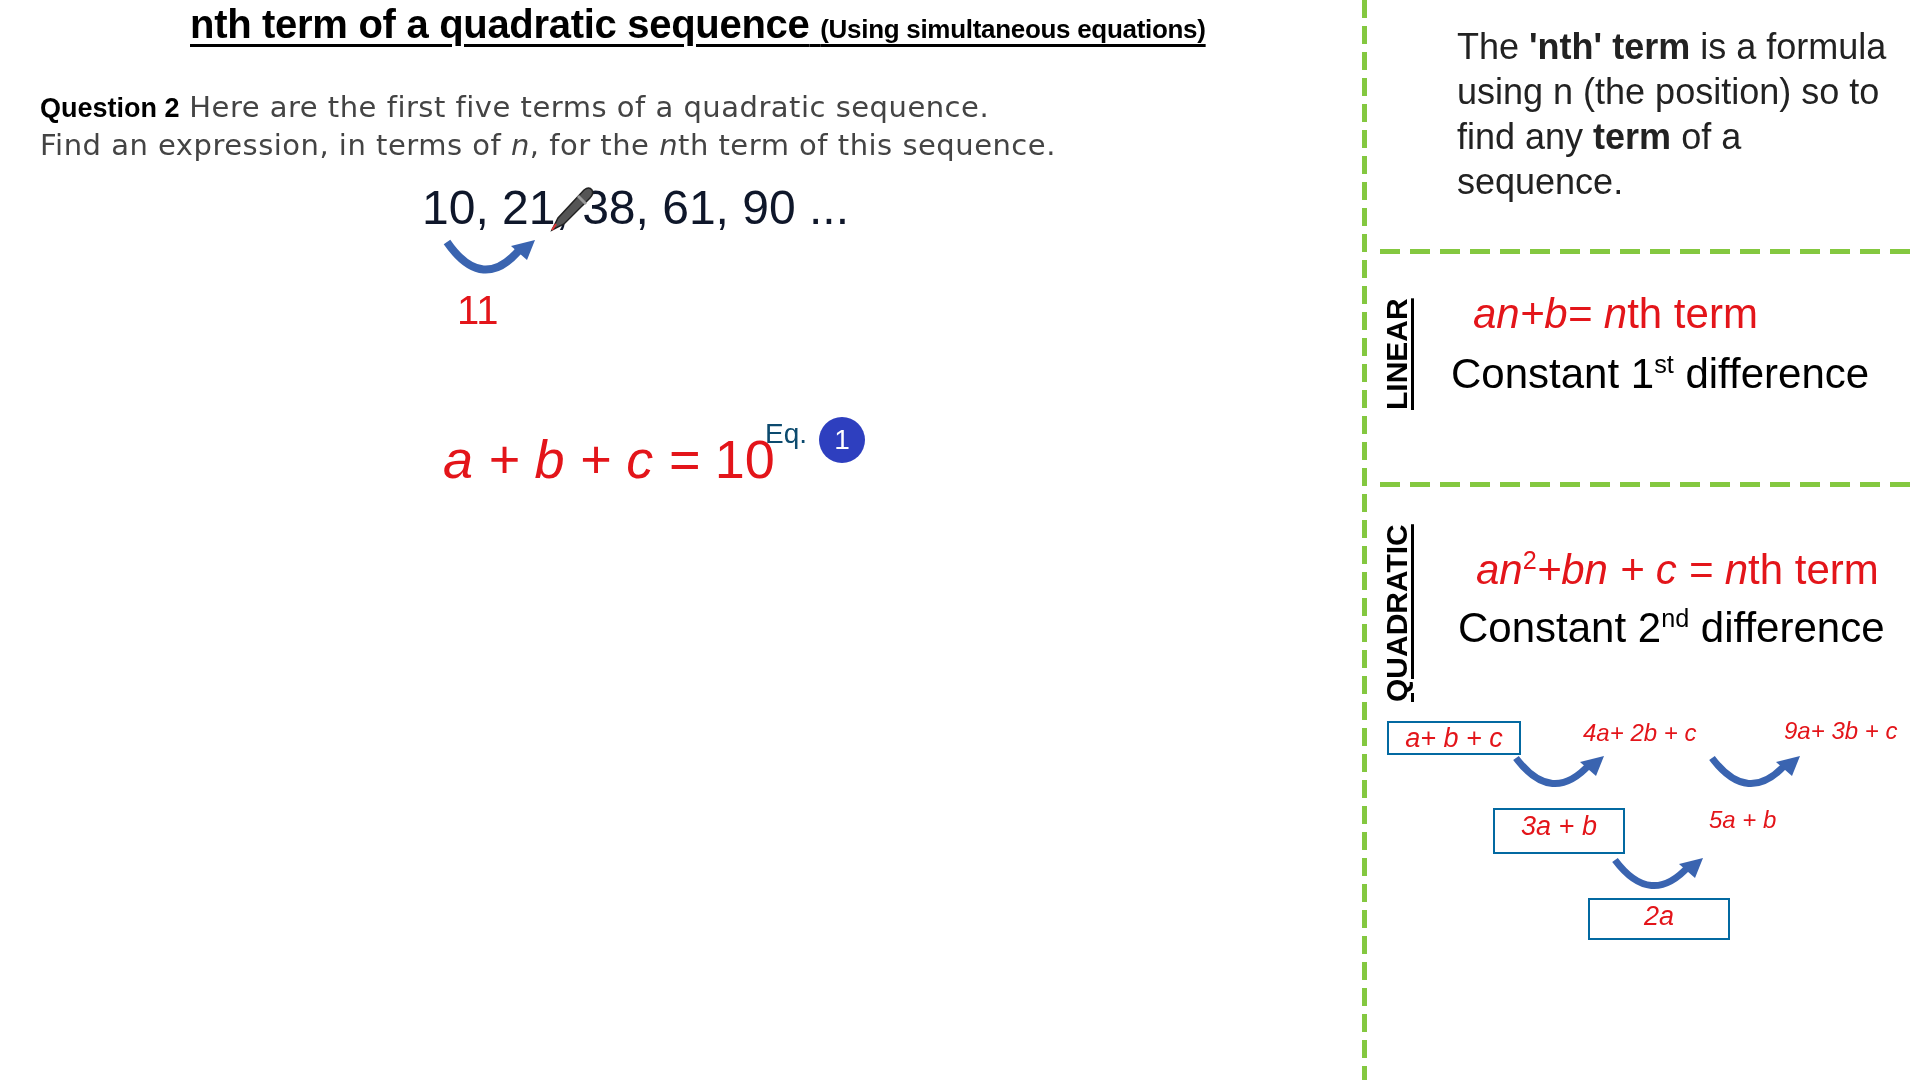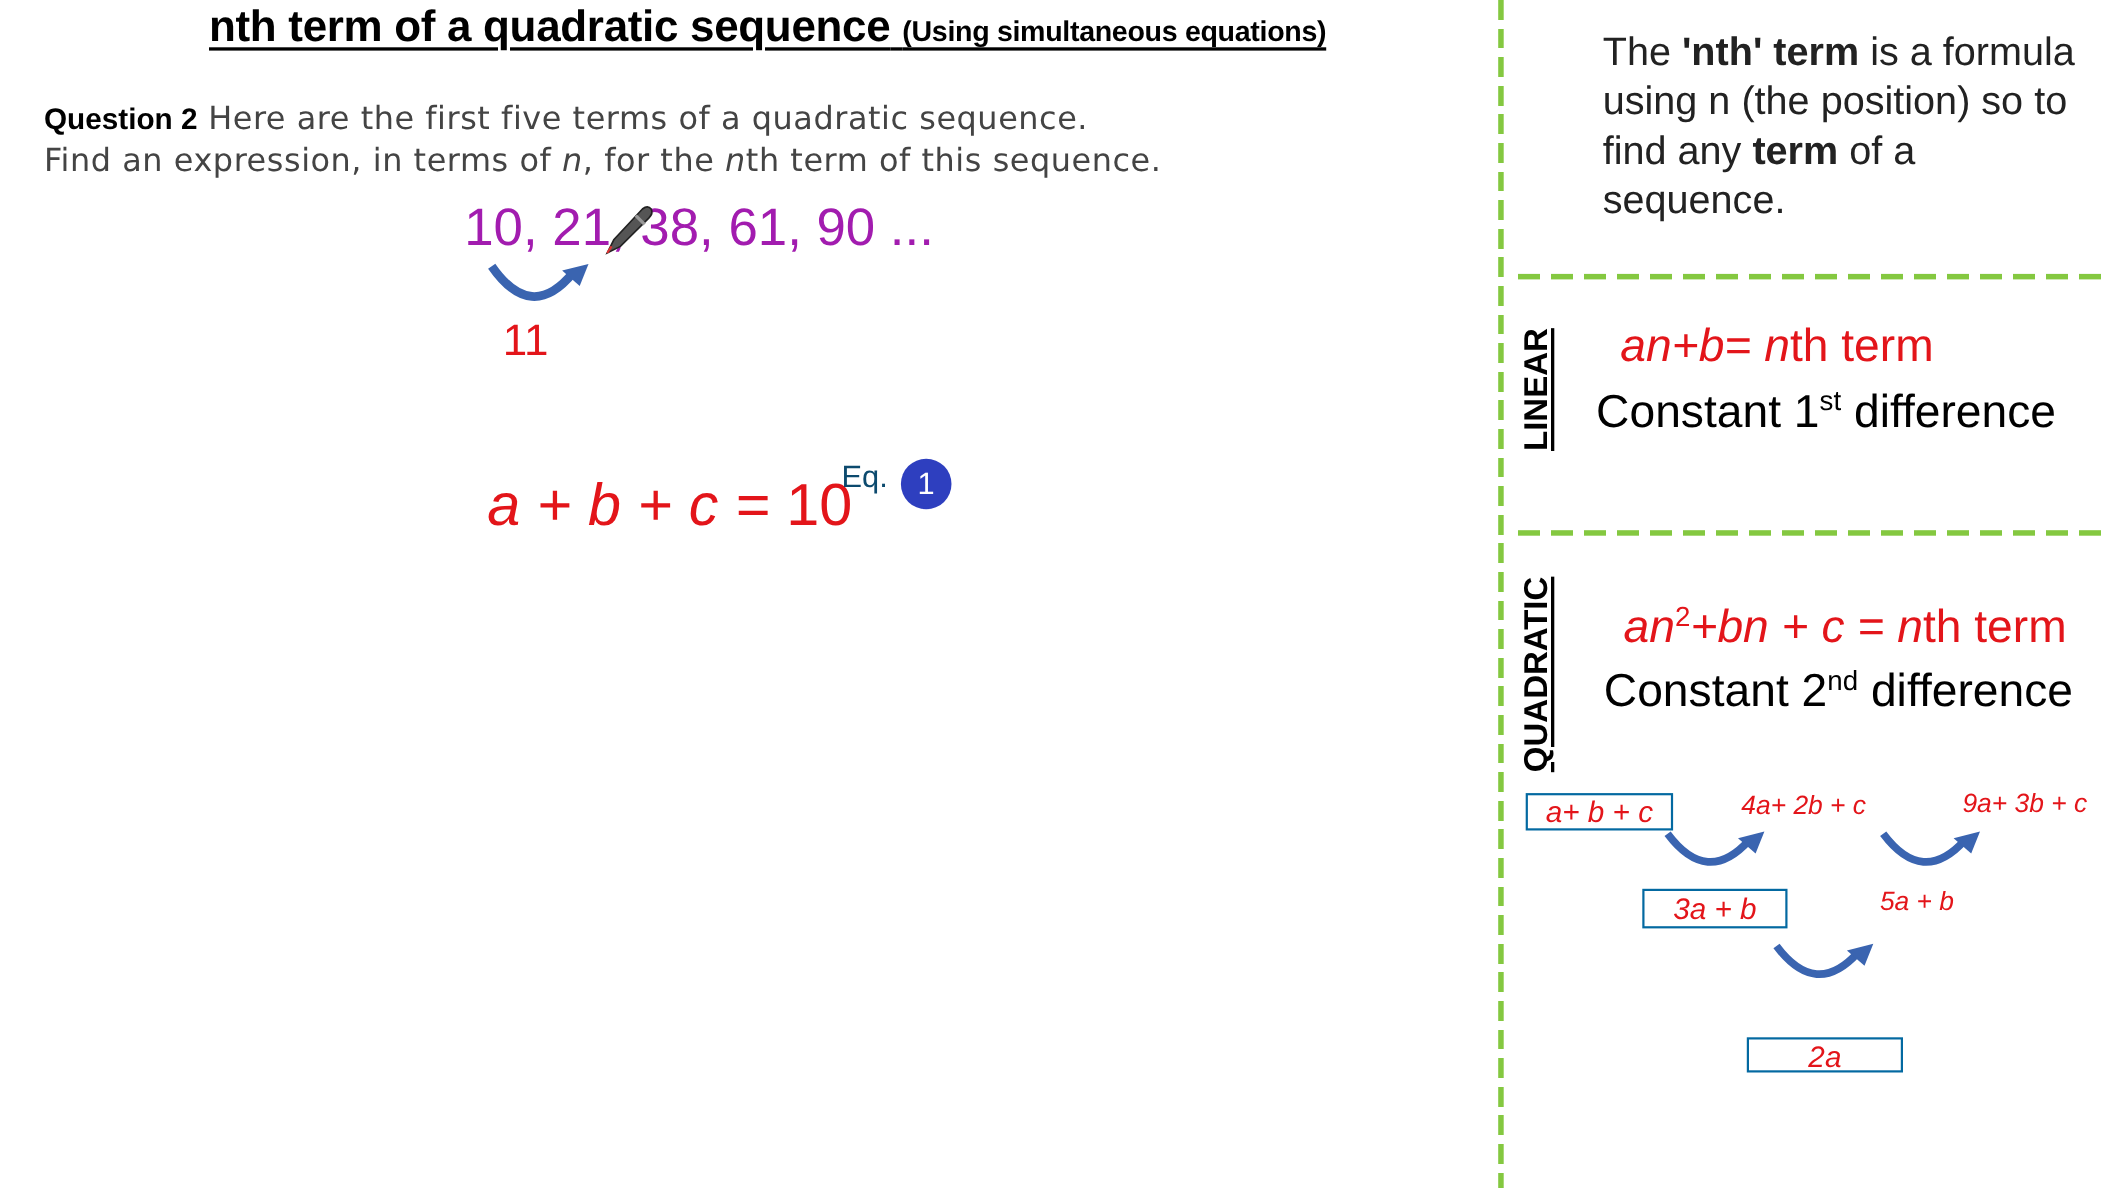--- a/index.html
+++ b/index.html
@@ -3,21 +3,21 @@
 <meta charset="utf-8">
 <style>
   html, body { margin:0; padding:0; }
   body { width:1920px; height:1080px; background:#ffffff; position:relative; overflow:hidden; font-family:"Liberation Sans", sans-serif; }
   .abs { position:absolute; white-space:nowrap; }
   .title { left:190px; top:2px; font-family:"Liberation Sans", sans-serif; font-weight:bold; font-size:40px; color:#000; text-decoration:underline; text-decoration-thickness:3px; text-underline-offset:6px; letter-spacing:-0.3px; }
   .title .sub { font-size:26px; }
   .q-line { left:40px; font-family:"DejaVu Sans", sans-serif; font-size:29px; color:#444; letter-spacing:0.5px; }
   .q-line b { font-family:"Liberation Sans", sans-serif; color:#000000; font-size:27px; letter-spacing:0; }
   .q-line i { font-style:italic; }
-  .sequence { left:422px; top:180px; font-size:48px; color:#a21caf; font-family:"Liberation Sans", sans-serif; }
+  .sequence { left:422px; top:180px; font-size:48px; color:#0f172a; font-family:"Liberation Sans", sans-serif; }
   .red { color:#e3151a; }
   .diff { left:457px; top:288px; font-size:40px; }
   .eq1 { left:443px; top:428px; font-size:54px; font-style:italic; }
   .eq1 .num { font-style:normal; }
   .eq-label { left:765px; top:418px; font-size:28px; color:#0c4a6e; }
   .eq-badge { left:819px; top:417px; width:46px; height:46px; border-radius:50%; background:#2e3fbf; color:#fff; font-size:28px; text-align:center; line-height:46px; }
   .vline { position:absolute; left:1362px; top:0; width:5px; height:1080px;
            background: repeating-linear-gradient(to bottom, #84c840 0 18px, transparent 18px 26px); }
   .hline { position:absolute; left:1380px; width:540px; height:5px;
            background: repeating-linear-gradient(to right, #84c840 0 20px, transparent 20px 30px); }
@@ -84,21 +84,21 @@
 
 <svg class="arrow" style="left:1512px; top:756px;" width="95" height="36" viewBox="0 0 95 36">
   <path d="M4 2 Q40 50 78 8" fill="none" stroke="#3a64b0" stroke-width="7"></path>
   <polygon points="68,6 92,0 84,20" fill="#3a64b0"></polygon>
 </svg>
 <svg class="arrow" style="left:1708px; top:756px;" width="95" height="36" viewBox="0 0 95 36">
   <path d="M4 2 Q40 50 78 8" fill="none" stroke="#3a64b0" stroke-width="7"></path>
   <polygon points="68,6 92,0 84,20" fill="#3a64b0"></polygon>
 </svg>
 
-<div class="box" style="left:1493px; top:808px; width:132px; height:36px; line-height:32px;">3a + b</div>
+<div class="box" style="left:1493px; top:808px; width:132px; height:46px; line-height:32px;">3a + b</div>
 <div class="abs tlabel" style="left:1709px; top:806px;">5a + b</div>
 
 <svg class="arrow" style="left:1611px; top:858px;" width="95" height="36" viewBox="0 0 95 36">
   <path d="M4 2 Q40 50 78 8" fill="none" stroke="#3a64b0" stroke-width="7"></path>
   <polygon points="68,6 92,0 84,20" fill="#3a64b0"></polygon>
 </svg>
 
-<div class="box" style="left:1588px; top:943px; width:142px; height:32px; line-height:32px;">2a</div>
+<div class="box" style="left:1588px; top:898px; width:142px; height:42px; line-height:32px;">2a</div>
 
 </body></html>

